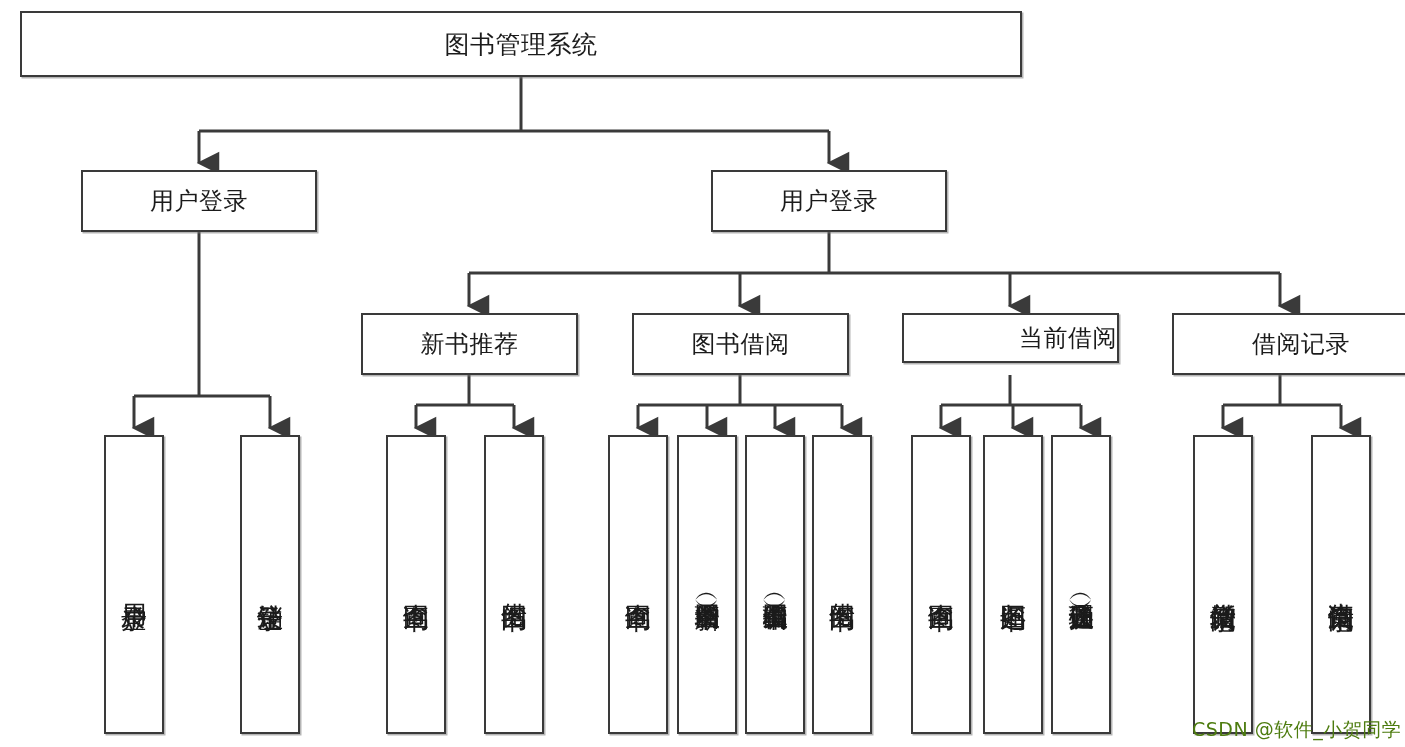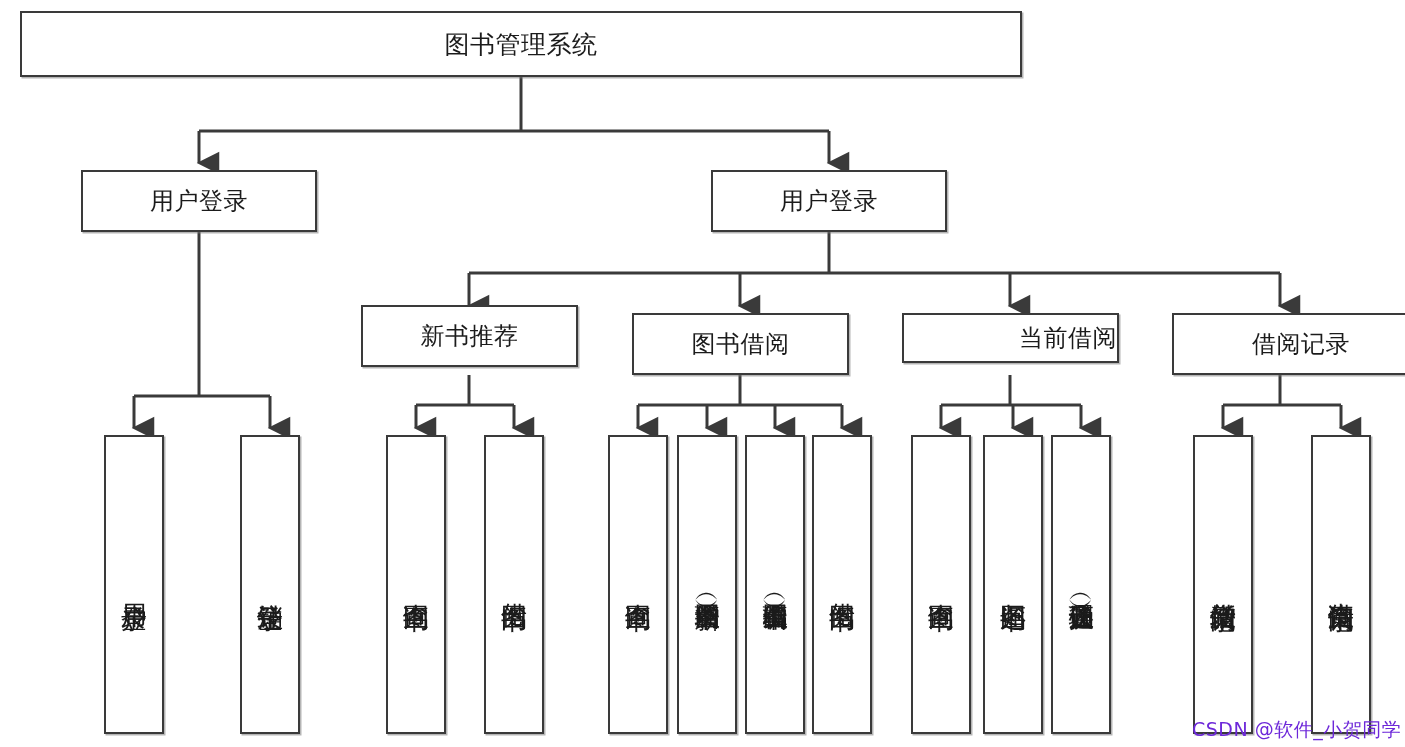--- a/index.html
+++ b/index.html
@@ -138,21 +138,21 @@
     <span class="label">图书管理系统</span>
   </div>
 
   <div class="node h-node" style="left: 81px; top: 170px; width: 236px; height: 62px;">
     <span class="label">用户登录</span>
   </div>
   <div class="node h-node" style="left: 711px; top: 170px; width: 236px; height: 62px;">
     <span class="label">用户登录</span>
   </div>
 
-  <div class="node h-node" style="left: 361px; top: 305px; width: 217px; height: 62px;">
+  <div class="node h-node" style="left: 361px; top: 313px; width: 217px; height: 62px;">
     <span class="label">新书推荐</span>
   </div>
   <div class="node h-node" style="left: 632px; top: 313px; width: 217px; height: 62px;">
     <span class="label">图书借阅</span>
   </div>
   <div class="node h-node" style="left: 902px; top: 313px; width: 217px; height: 50px; justify-content: flex-end;">
     <span class="label">当前借阅</span>
   </div>
   <div class="node h-node" style="left: 1172px; top: 313px; width: 258px; height: 62px;">
     <span class="label">借阅记录</span>
@@ -191,15 +191,15 @@
   <div class="node v-node tight" style="left: 1051px; top: 435px; width: 60px; height: 299px;">
     <span class="label">确认归还（管理员）</span>
   </div>
   <div class="node v-node" style="left: 1193px; top: 435px; width: 60px; height: 299px;">
     <span class="label">新增借阅记录</span>
   </div>
   <div class="node v-node" style="left: 1311px; top: 435px; width: 60px; height: 299px;">
     <span class="label">查询借阅记录</span>
   </div>
 
-  <div class="watermark" style="left: 1192px; top: 717px; color: #6d28d9;">CSDN @软件_小贺同学</div>
+  <div class="watermark" style="left: 1192px; top: 717px; color: #4d7c0f;">CSDN @软件_小贺同学</div>
 
 </div>
 
 </body></html>

